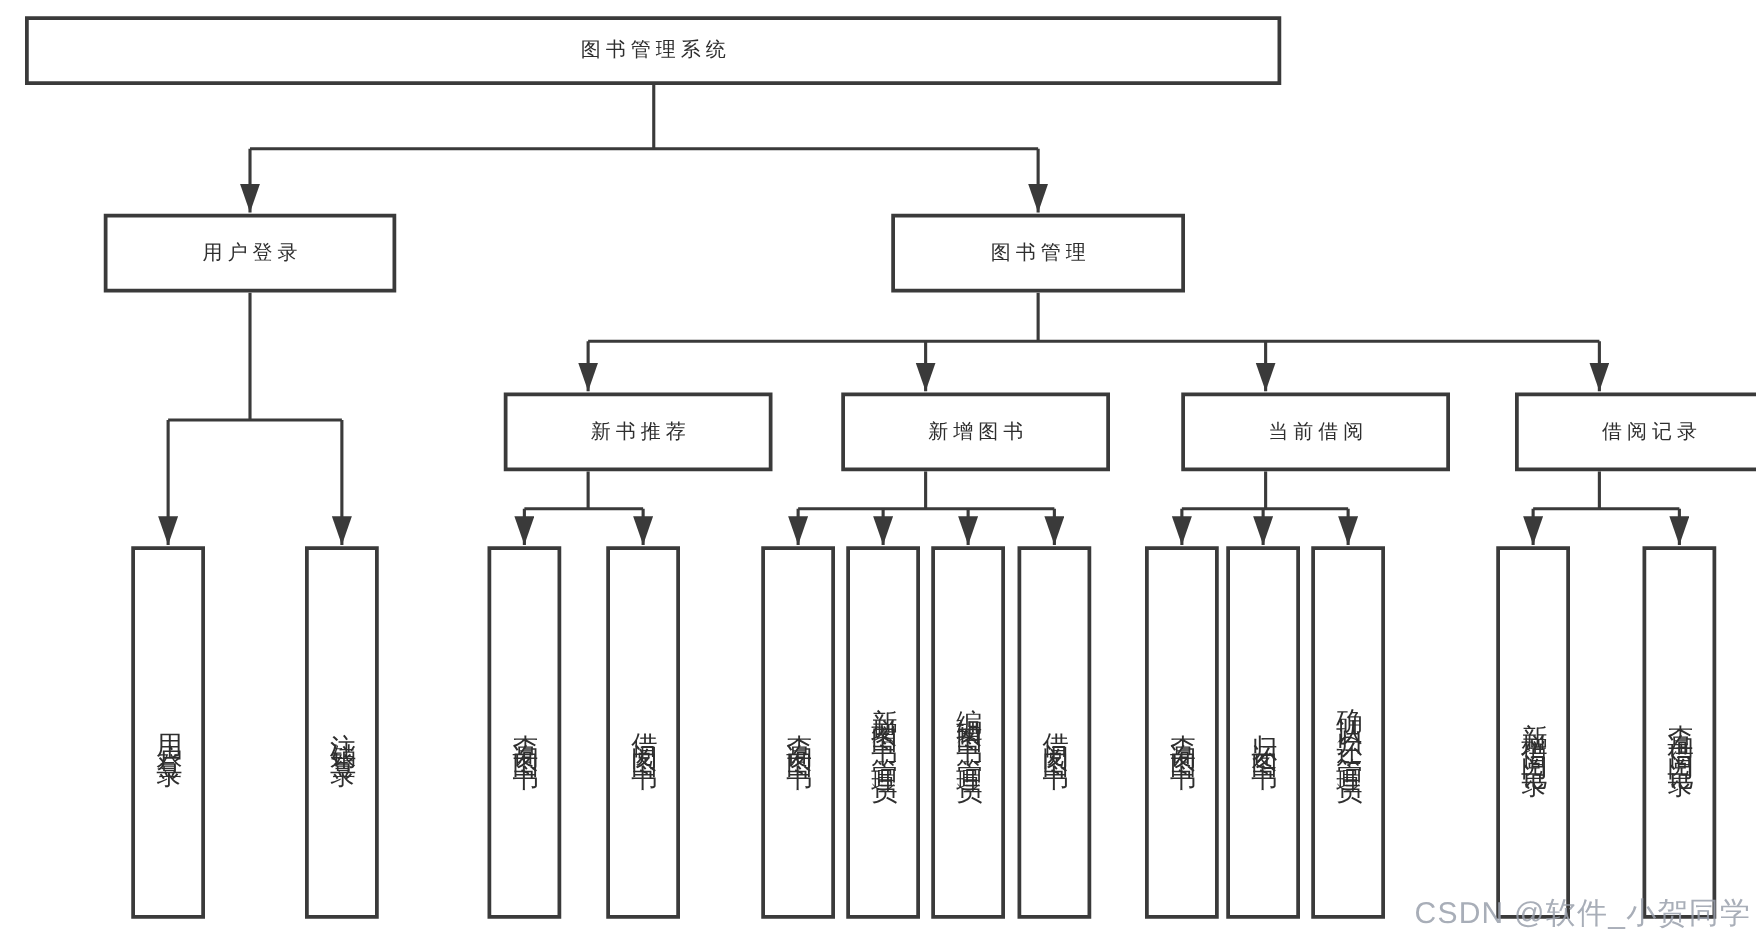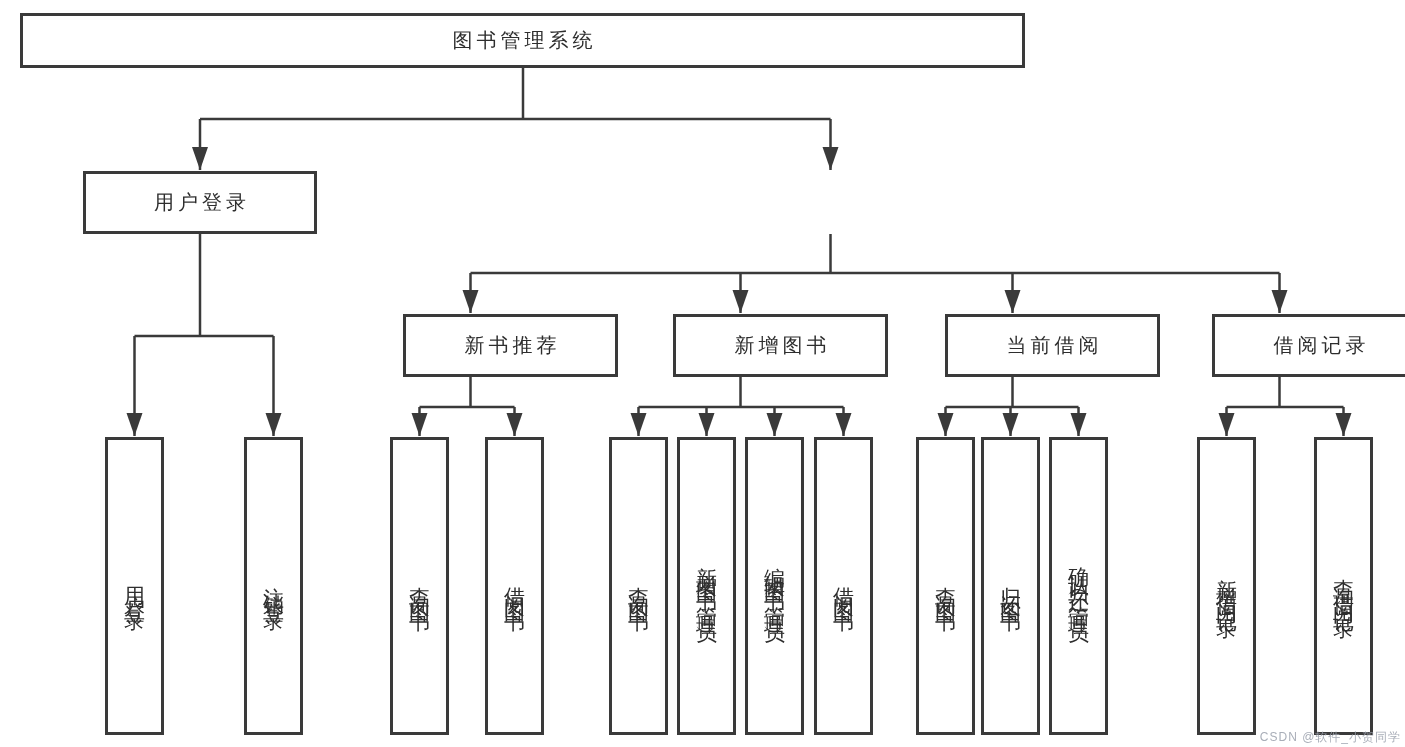--- a/index.html
+++ b/index.html
@@ -5,38 +5,38 @@
   html,body{margin:0;padding:0;background:#ffffff;}
   #stage{
     position:relative;width:1405px;height:747px;background:#ffffff;overflow:hidden;
     font-family:"Liberation Sans",sans-serif;color:#2e2e2e;
   }
   #wires{position:absolute;left:0;top:0;z-index:1;}
   .node{
     position:absolute;z-index:2;box-sizing:border-box;
     background:#ffffff;border:3px solid #3a3a3a;
     display:flex;align-items:center;justify-content:center;
-    font-size:20px;letter-spacing:4px;color:#2e2e2e;
+    font-size:16px;letter-spacing:4px;color:#2e2e2e;
     text-indent:4px; 
   }
   .lv{height:63px;width:215px;margin-left:40px;}
   .leaf{
     position:absolute;z-index:2;box-sizing:border-box;
     width:59px;height:298px;top:437px;
     background:#ffffff;border:3px solid #3a3a3a;
     display:flex;align-items:center;justify-content:center;
   }
   .leaf > span{
     writing-mode:vertical-rl;text-orientation:mixed;
     font-size:21px;line-height:1.15;letter-spacing:8px;color:#2e2e2e;
     white-space:nowrap;
   }
   #watermark{
     position:absolute;z-index:3;right:4px;bottom:1px;
-    font-size:12px;letter-spacing:1px;color:#9aa0ac;opacity:.85;
+    font-size:24px;letter-spacing:1px;color:#9aa0ac;opacity:.85;
   }
 </style>
 </head>
 <body>
 
 <div id="stage">
 
   <svg id="wires" width="1405" height="747" viewBox="0 0 1405 747">
     <defs>
       <marker id="arrow" markerUnits="userSpaceOnUse" markerWidth="25" markerHeight="17" refX="23" refY="8" orient="auto">
@@ -83,20 +83,21 @@
       <path d="M1279.5 377 V407"></path>
       <path d="M1226.5 407 H1343.5"></path>
       <path marker-end="url(#arrow)" d="M1226.5 407 V436"></path>
       <path marker-end="url(#arrow)" d="M1343.5 407 V436"></path>
     </g>
   </svg>
 
   <div class="node" style="left:20px;top:13px;width:1005px;height:55px">图书管理系统</div>
 
   <div class="node" style="left:83px;top:171px;width:234px;height:63px">用户登录</div>
+  <div class="node" style="left:713px;top:171px;width:235px;height:63px">图书管理</div>
 
   <div class="node lv" style="left:363px;top:314px">新书推荐</div>
   <div class="node lv" style="left:633px;top:314px">新增图书</div>
   <div class="node lv" style="left:905px;top:314px">当前借阅</div>
   <div class="node lv" style="left:1172px;top:314px">借阅记录</div>
 
   <div class="leaf" style="left:105px">
     <span>用户登录</span>
   </div>
   <div class="leaf" style="left:244px">

